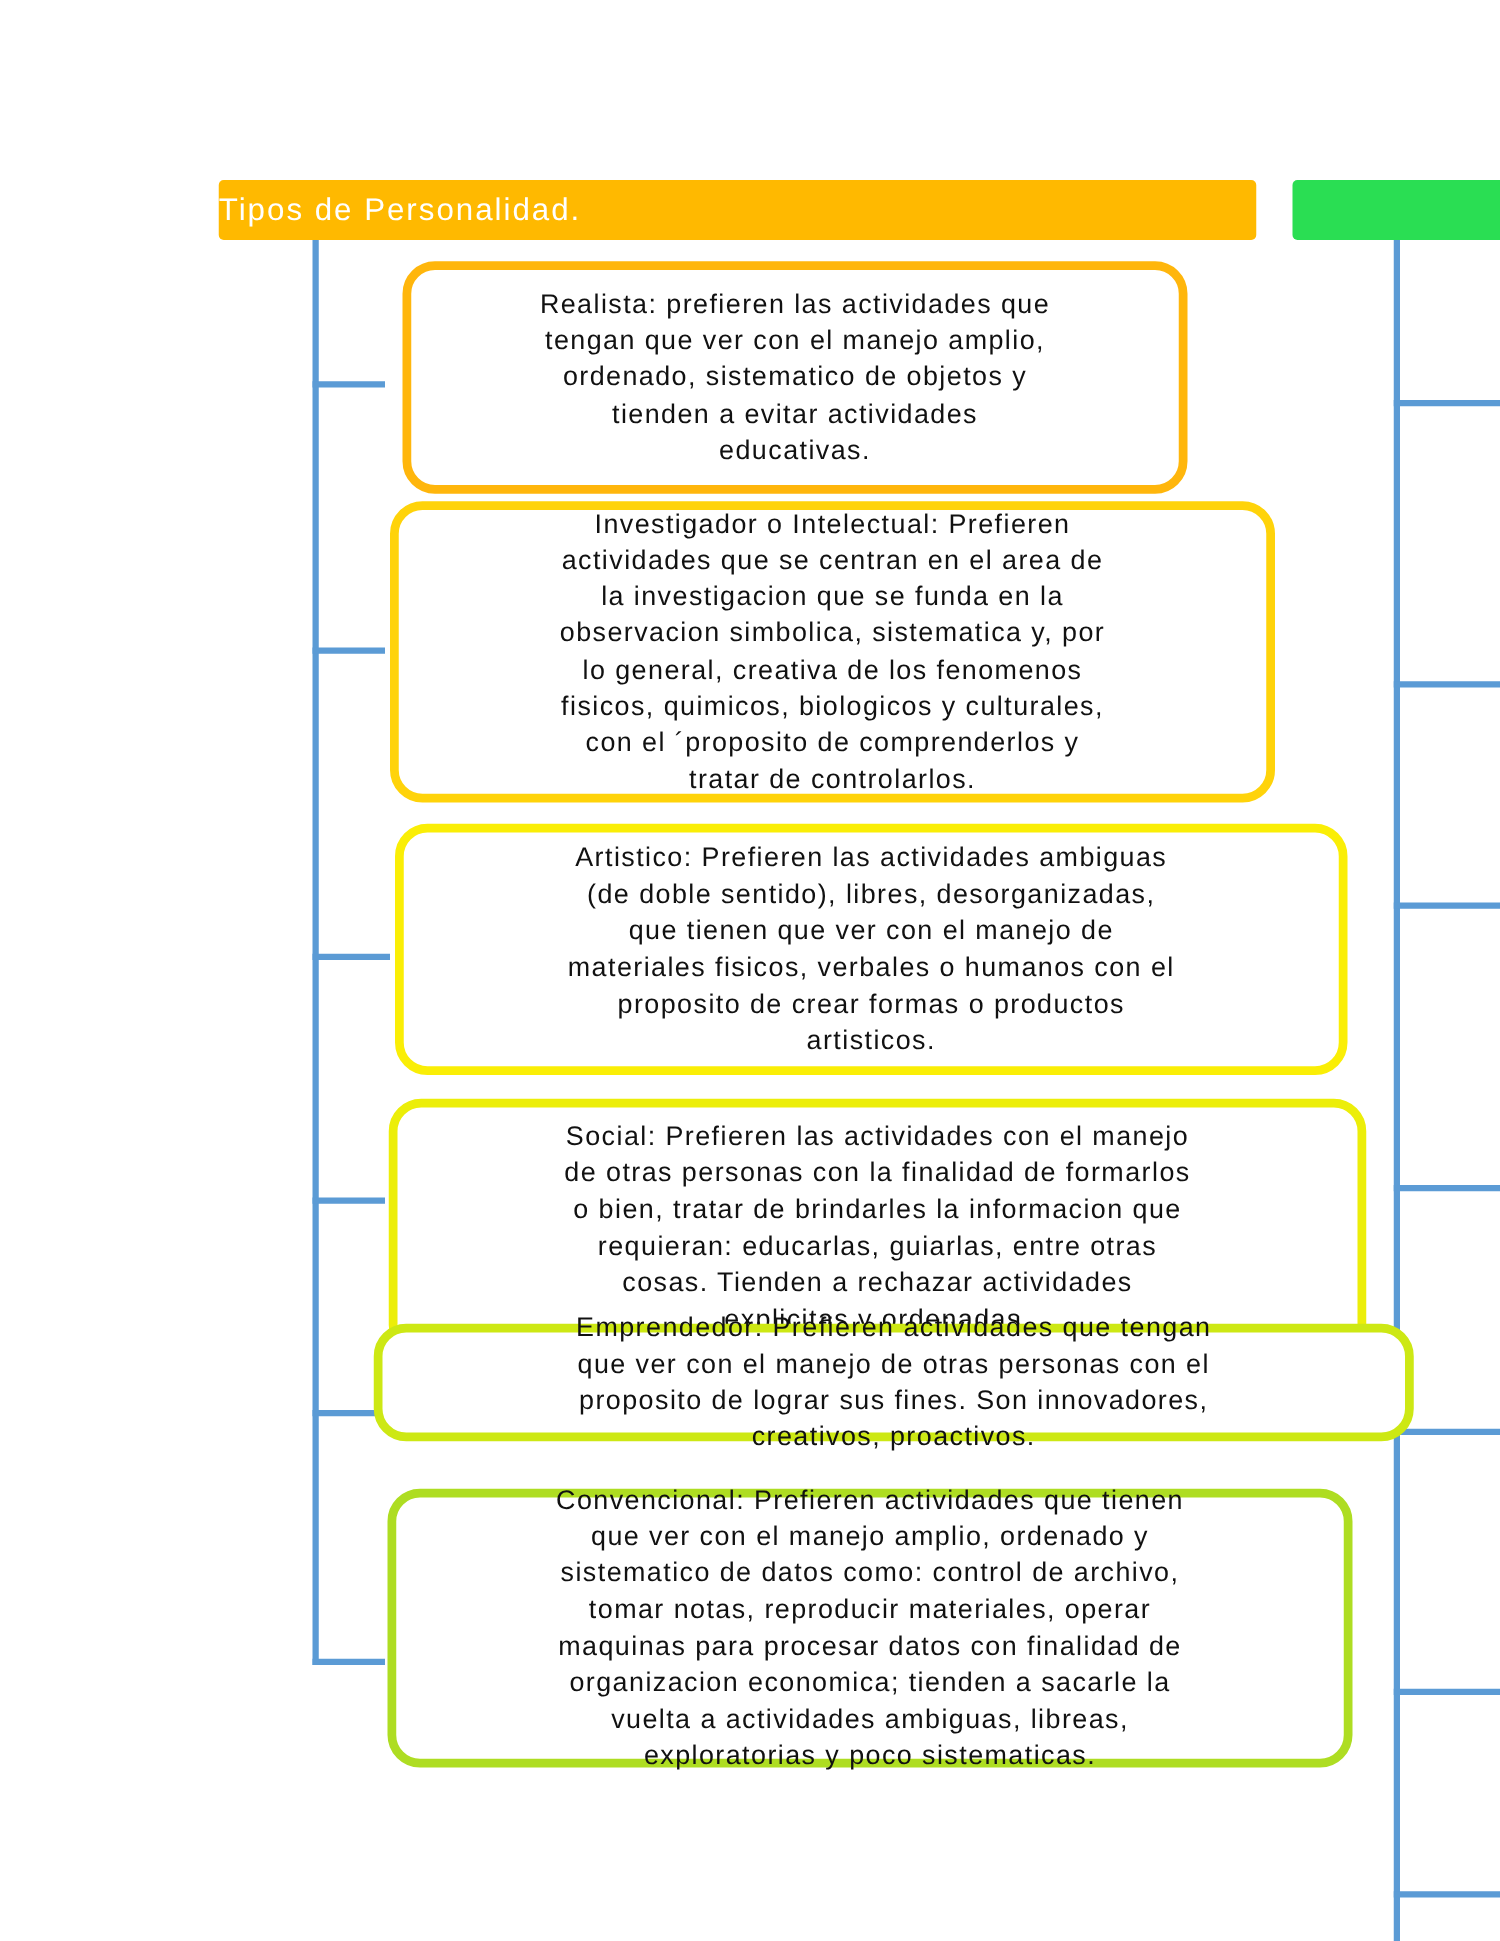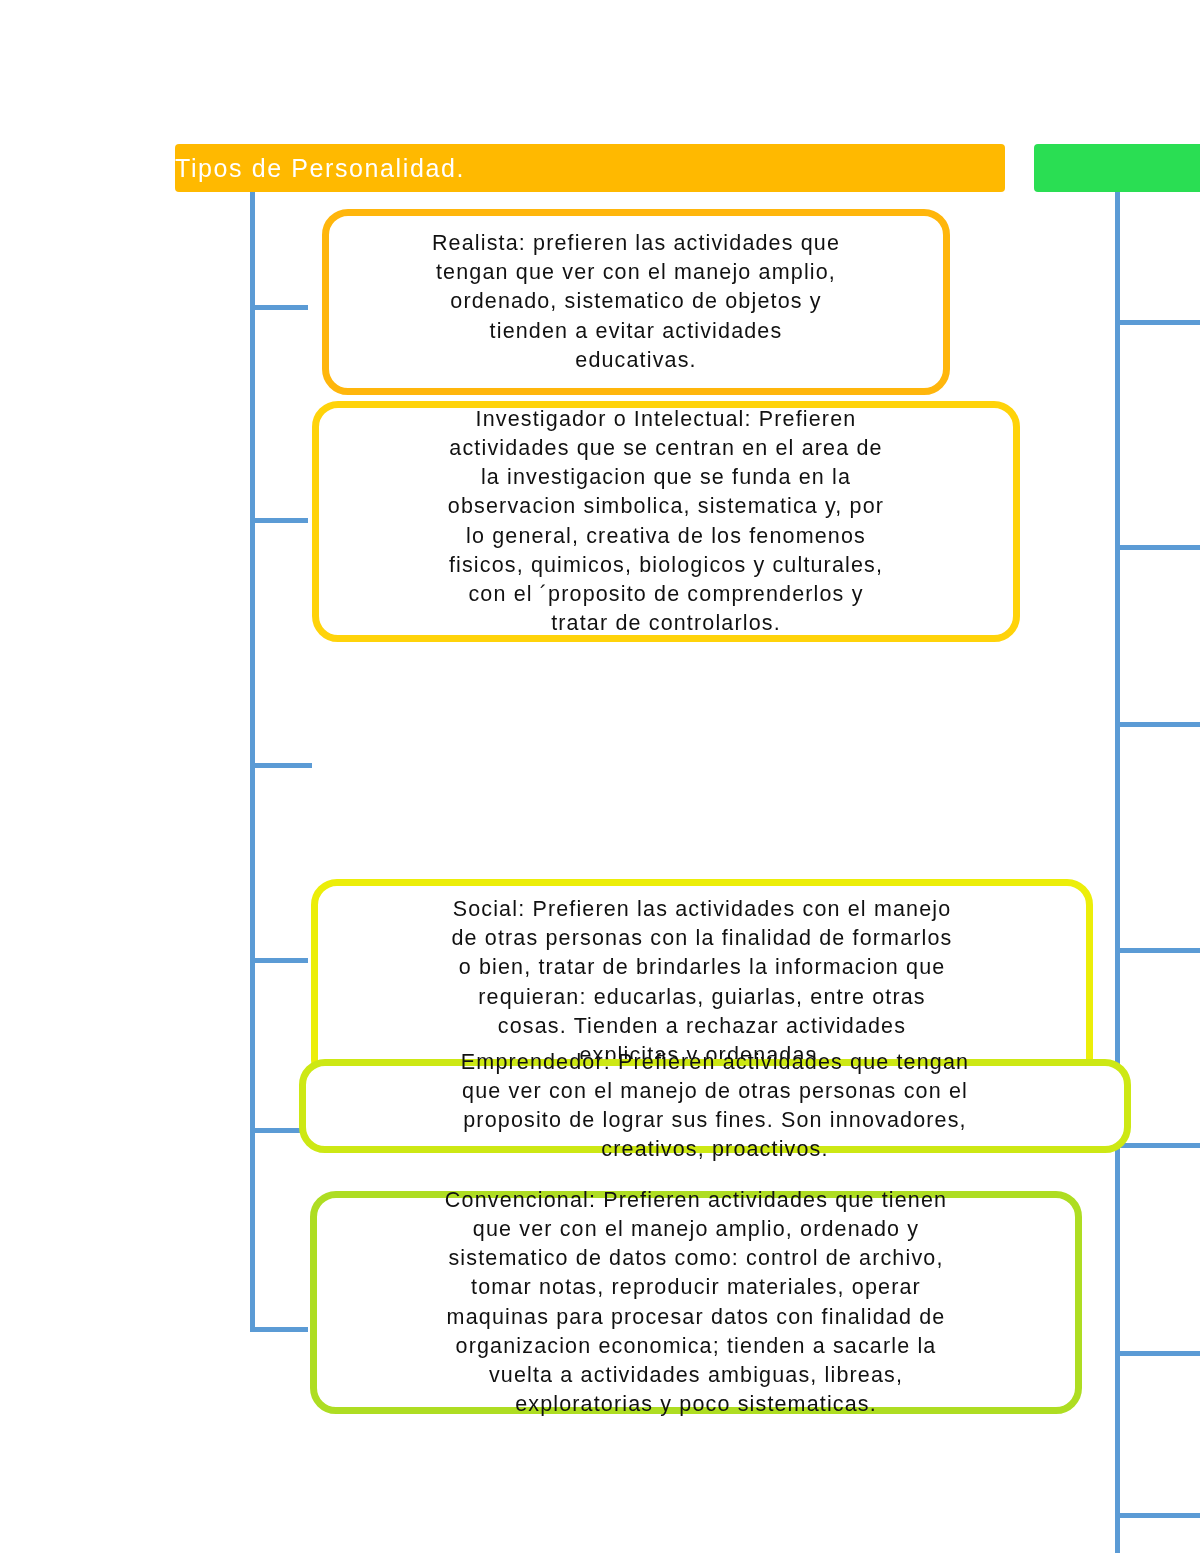--- a/index.html
+++ b/index.html
@@ -128,20 +128,28 @@
     <div class="node-text">Investigador o Intelectual: Prefieren
 actividades que se centran en el area de
 la investigacion que se funda en la
 observacion simbolica, sistematica y, por
 lo general, creativa de los fenomenos
 fisicos, quimicos, biologicos y culturales,
 con el ´proposito de comprenderlos y
 tratar de controlarlos.</div>
   </div>
 
+  <div class="node" style="left:316px; top:659px; width:762px; height:201px; border-width:7px; border-color:#FAEE06;">
+    <div class="node-text">Artistico: Prefieren las actividades ambiguas
+(de doble sentido), libres, desorganizadas,
+que tienen que ver con el manejo de
+materiales fisicos, verbales o humanos con el
+proposito de crear formas o productos
+artisticos.</div>
+  </div>
 
   <div class="node" style="left:311px; top:879px; width:782px; height:207px; border-width:7px; border-color:#ECEE09;">
     <div class="node-text">Social: Prefieren las actividades con el manejo
 de otras personas con la finalidad de formarlos
 o bien, tratar de brindarles la informacion que
 requieran: educarlas, guiarlas, entre otras
 cosas. Tienden a rechazar actividades
 explicitas y ordenadas.</div>
   </div>
 

